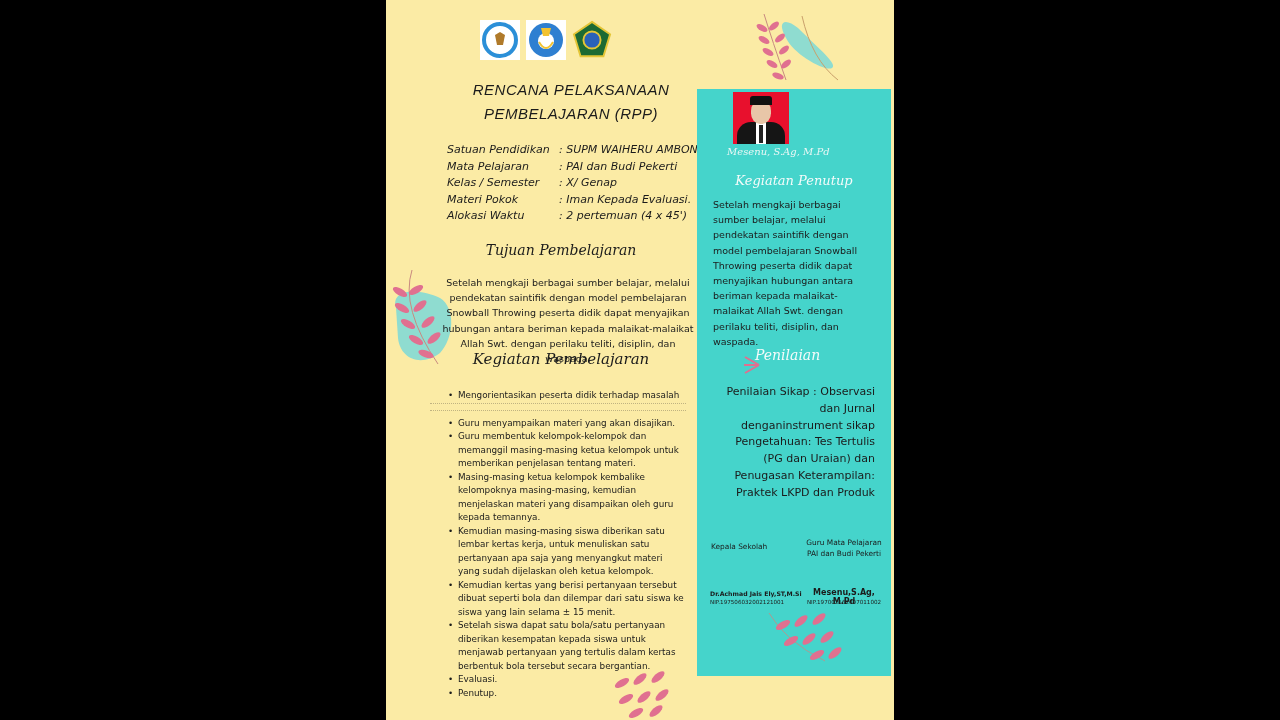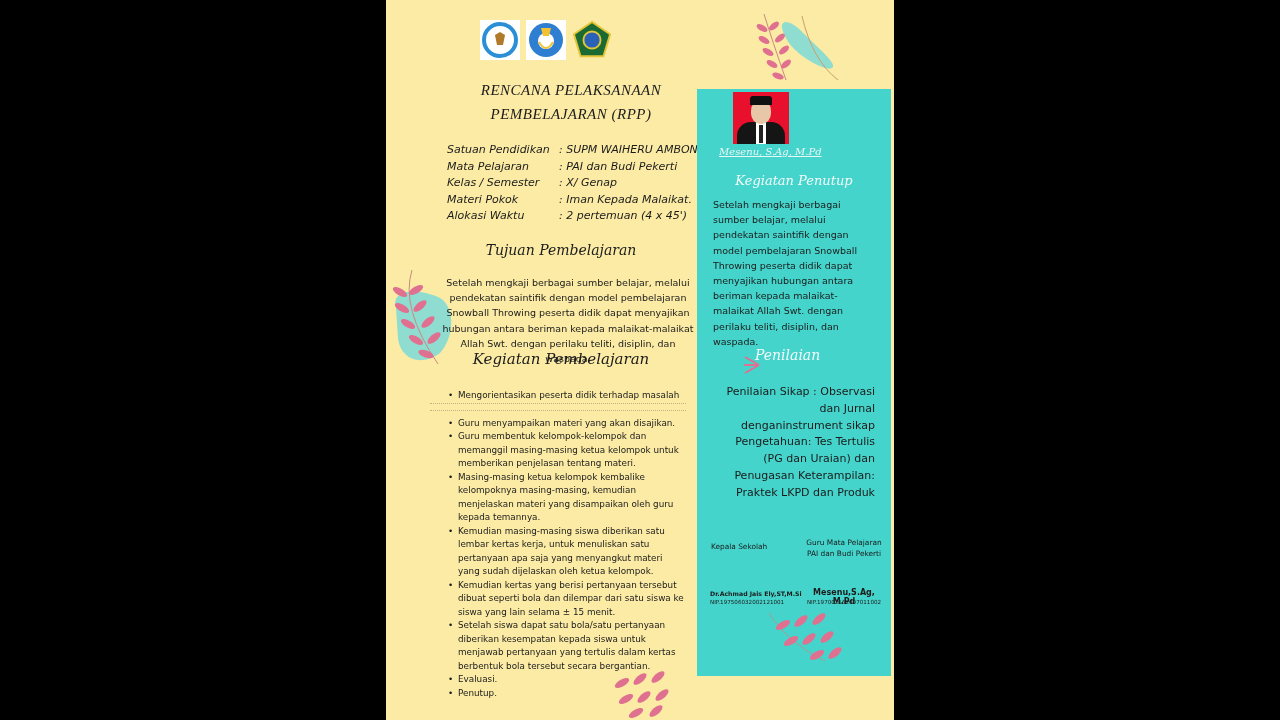--- a/index.html
+++ b/index.html
@@ -3,21 +3,21 @@
   <meta charset="utf-8">
   <style>
     html, body { margin:0; padding:0; }
     body { width:1280px; height:720px; background:#000; position:relative; overflow:hidden;
       font-family:"DejaVu Sans", sans-serif; }
     .page { position:absolute; left:386px; top:0; width:508px; height:720px; background:#fbeba5; overflow:hidden; }
     .logos { position:absolute; left:94px; top:20px; display:flex; gap:6px; align-items:center; }
     .logo { width:40px; height:40px; display:flex; align-items:center; justify-content:center; }
     .logo.l1 { background:#fff; }
     .logo.l2 { background:#fff; }
-    .title { position:absolute; left:60px; width:250px; top:78px; text-align:center; font-family:Liberation Serif, serif;
+    .title { position:absolute; left:60px; width:250px; top:78px; text-align:center; font-family:Liberation Sans, sans-serif;
       font-style:italic; font-size:15px; letter-spacing:0.5px; color:#1b1b1b; line-height:24px; }
     .info { position:absolute; left:61px; top:142px; font-size:11px; color:#1b1b1b;font-style:italic; }
     .info .row { display:flex; height:16.5px; line-height:16.5px; }
     .info .k { width:112px; }
     .script { font-family:"DejaVu Serif", serif; font-style:italic; color:#1b1b1b; }
     .h-tujuan { position:absolute; left:0; width:350px; top:242px; text-align:center; font-size:14px; }
     .p-tujuan { position:absolute; left:52px; width:260px; top:275px; text-align:center; font-size:9.5px; line-height:15.2px; color:#1b1b1b; }
     .h-kegiatan { position:absolute; left:0; width:350px; top:350px; text-align:center; font-size:15px; }
     .list { position:absolute; left:46px; top:375px; width:240px; margin:14px; padding:0; list-style:none; font-size:8.8px; line-height:13.5px; color:#1b1b1b; }
     .list li { position:relative; padding-left:12px; margin:0; }
@@ -25,21 +25,21 @@
     .list li.gap { margin-top:8px; }
     .tiny-line { position:absolute; left:44px; top:403px; width:256px; height:6px; border-top:1px dotted #9a8f6a; border-bottom:1px dotted #9a8f6a; opacity:0.6; }
 
     .panel { position:absolute; left:311px; top:89px; width:194px; height:587px; background:#45d4cb; }
     .photo { position:absolute; left:36px; top:3px; width:56px; height:52px; background:#e8102d; overflow:hidden; }
     .photo .head { position:absolute; left:18px; top:8px; width:20px; height:24px; background:#e8c6a8; border-radius:45%; }
     .photo .cap { position:absolute; left:17px; top:4px; width:22px; height:9px; background:#111; border-radius:3px 3px 0 0; }
     .photo .suit { position:absolute; left:4px; top:30px; width:48px; height:26px; background:#151515; border-radius:14px 14px 0 0; }
     .photo .shirt { position:absolute; left:23px; top:30px; width:10px; height:22px; background:#fff; }
     .photo .tie { position:absolute; left:26px; top:33px; width:4px; height:18px; background:#222; }
-    .sig-name { position:absolute; left:22px; top:57px; font-size:10px; color:#e9f7f5;text-decoration:underline; }
+    .sig-name { position:absolute; left:30px; top:57px; font-size:10px; color:#e9f7f5; }
     .h-penutup { position:absolute; left:0; width:194px; top:84px; text-align:center; font-size:13px; color:#f4fbfa; }
     .p-penutup { position:absolute; left:16px; top:108px; width:165px; font-size:9.5px; line-height:15.2px; color:#1b1b1b; }
     .h-penilaian { position:absolute; left:58px; top:258px; font-size:14px; color:#f4fbfa; }
     .p-penilaian { position:absolute; left:28px; top:295px; width:150px; font-size:11px; line-height:16.8px; color:#1b1b1b;text-align:right; }
     .sig { position:absolute; font-size:7.4px; color:#1b1b1b; text-align:center; }
     .sig.left-role { left:14px; top:453px; text-align:center; }
     .sig.right-role { left:106px; top:448px; width:82px; line-height:11px; }
     .sig.left-name { left:13px; top:501px; text-align:left; font-weight:bold; font-size:6.2px; }
     .sig.left-nip { left:13px; top:510px; text-align:left; font-size:5.6px; }
     .sig.right-name { left:106px; top:499px; width:82px; font-weight:bold; font-size:8px; }
@@ -134,21 +134,21 @@
     <div class="row">
         <span class="k">Mata Pelajaran</span>
         <span>: PAI dan Budi Pekerti</span>
       </div>
     <div class="row">
         <span class="k">Kelas / Semester</span>
         <span>: X/ Genap</span>
       </div>
     <div class="row">
         <span class="k">Materi Pokok</span>
-        <span>: Iman Kepada Malaikat.</span>
+        <span>: Iman Kepada Evaluasi.</span>
       </div>
     <div class="row">
         <span class="k">Alokasi Waktu</span>
         <span>: 2 pertemuan (4 x 45')</span>
       </div>
   </div>
 
   <div class="h-tujuan script">Tujuan Pembelajaran</div>
   <div class="p-tujuan">Setelah mengkaji berbagai sumber belajar, melalui pendekatan saintifik dengan model pembelajaran Snowball Throwing peserta didik dapat menyajikan hubungan antara beriman kepada malaikat-malaikat Allah Swt. dengan perilaku teliti, disiplin, dan waspada.</div>
 

